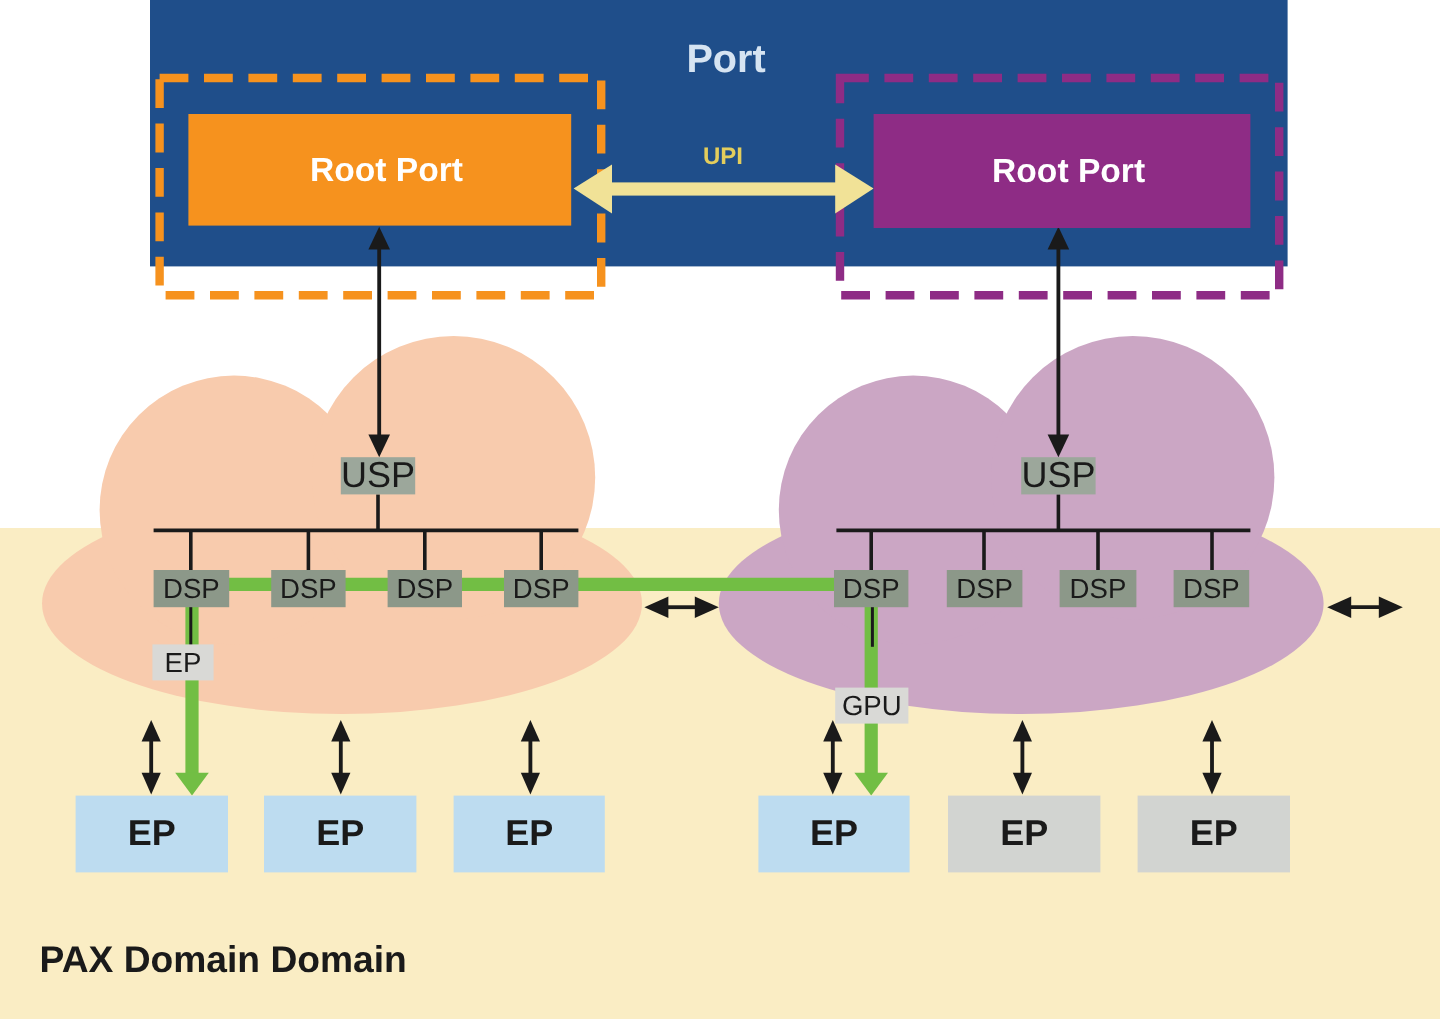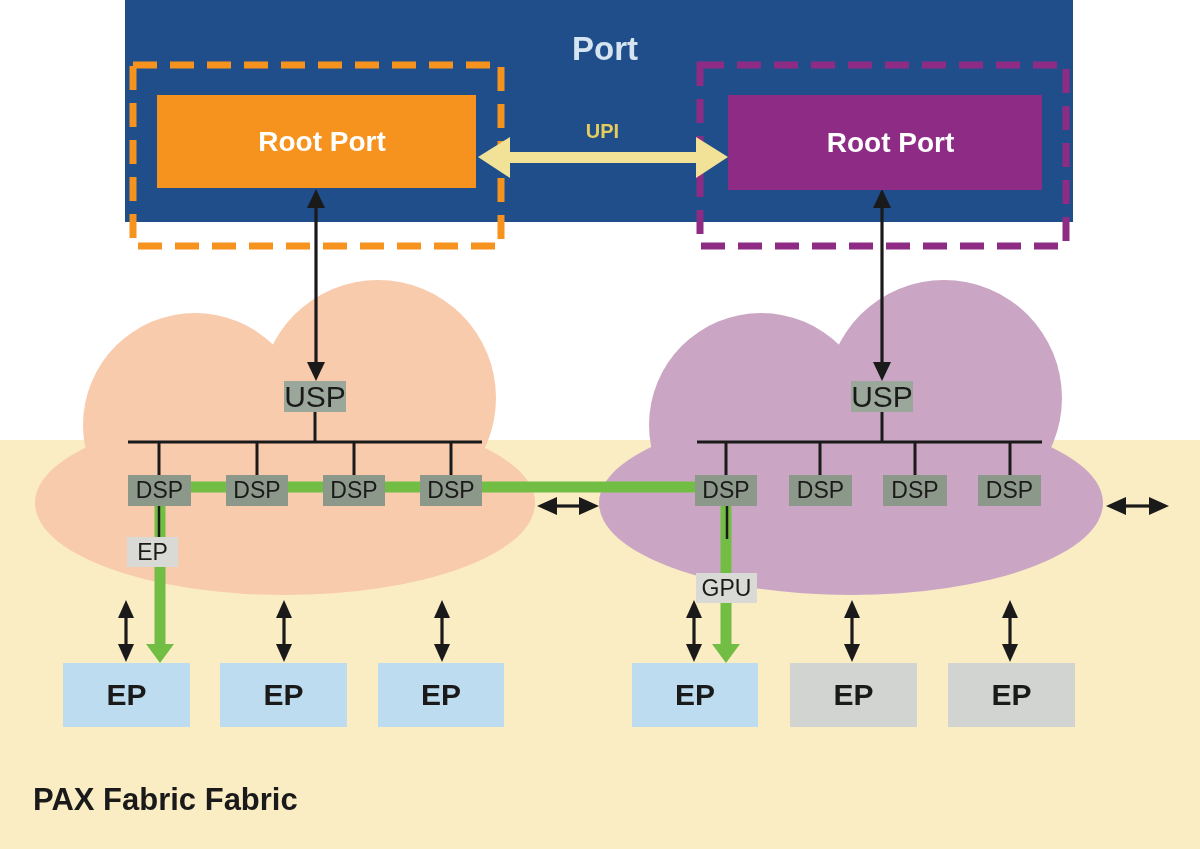--- a/index.html
+++ b/index.html
@@ -176,14 +176,14 @@
   <div class="abs label dsp dsp-r4">DSP</div>
   <div class="abs label device gpu">GPU</div>
 
   <div class="abs label ep ep-blue ep1">EP</div>
   <div class="abs label ep ep-blue ep2">EP</div>
   <div class="abs label ep ep-blue ep3">EP</div>
   <div class="abs label ep ep-blue ep4">EP</div>
   <div class="abs label ep ep-gray ep5">EP</div>
   <div class="abs label ep ep-gray ep6">EP</div>
 
-  <div class="abs label pax-label">PAX Fabric Fabric</div>
+  <div class="abs label pax-label">PAX Domain Domain</div>
 </div>
 
 </body></html>

